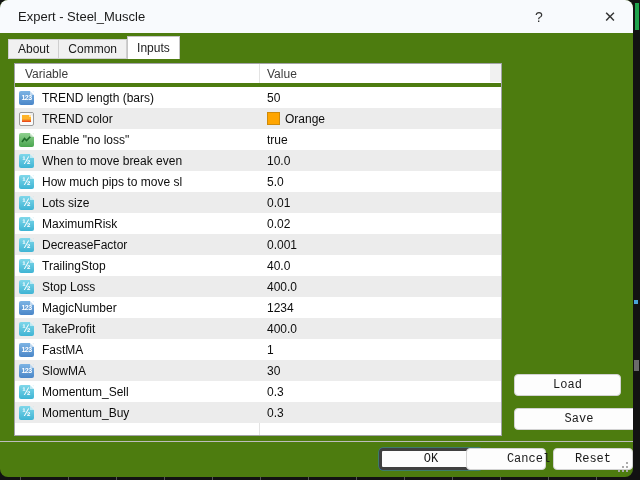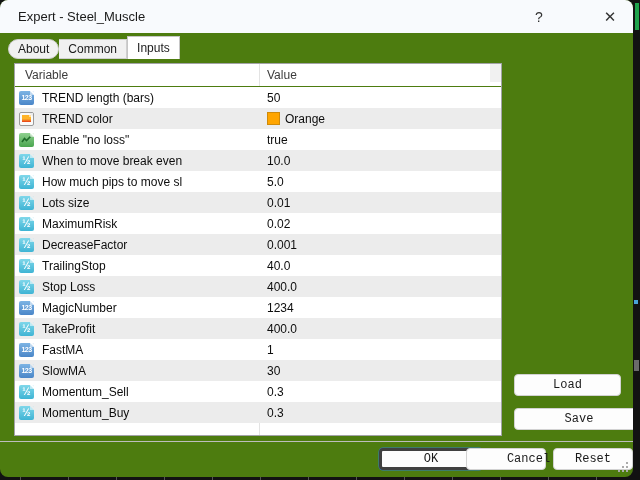--- a/index.html
+++ b/index.html
@@ -22,28 +22,28 @@
   .cap-btn { position:absolute; top:0; width:44px; height:33px; border:none; background:transparent;
              font-size:14px; color:#333; cursor:default; display:flex; align-items:center; justify-content:center; }
   .cap-help { left:517px; }
   .cap-close { left:588px; font-size:15px; }
 
   
   .tabs { position:absolute; left:8px; top:36px; height:23px; display:flex; align-items:flex-end; }
   .tab { position:relative; height:20px; padding:0 9px; font-size:12px; color:#1a1a1a;
          background:#f1f1f1; border:1px solid #cfcfcf; border-left:none;
          display:flex; align-items:center; }
-  .tab:first-child { border-left:1px solid #cfcfcf;border-radius:10px; }
+  .tab:first-child { border-left:1px solid #cfcfcf; }
   .tab.active { height:23px; background:#ffffff; border:1px solid #c6c6c6; border-bottom:none; z-index:2; }
 
   
   .table { position:absolute; left:14px; top:63px; width:488px; height:373px;
            background:#ffffff; border:1px solid #a3a3a8; }
   .colsep { position:absolute; left:244px; top:0; bottom:0; width:1px; background:#e3e3e3; }
-  .thead { position:relative; height:23px; border-bottom:1px solid #4d7c0f;
+  .thead { position:relative; height:23px; border-bottom:4px solid #4d7c0f;
            display:flex; align-items:center; font-size:12px; color:#3c3c3c; }
   .th-var { padding-left:10px; }
   .th-val { position:absolute; left:252px; }
   .sb-stub { position:absolute; right:0; top:0; width:11px; height:18px; background:#f1f1f1; }
 
   .trow { position:relative; height:21px; display:flex; align-items:center;
           font-size:12px; color:#0d0d0d; background:#ffffff; }
   .trow:nth-child(even) { background:#ececec; }
 
   .ticon { position:relative; width:15px; height:14px; margin-left:4px; border-radius:2px;

